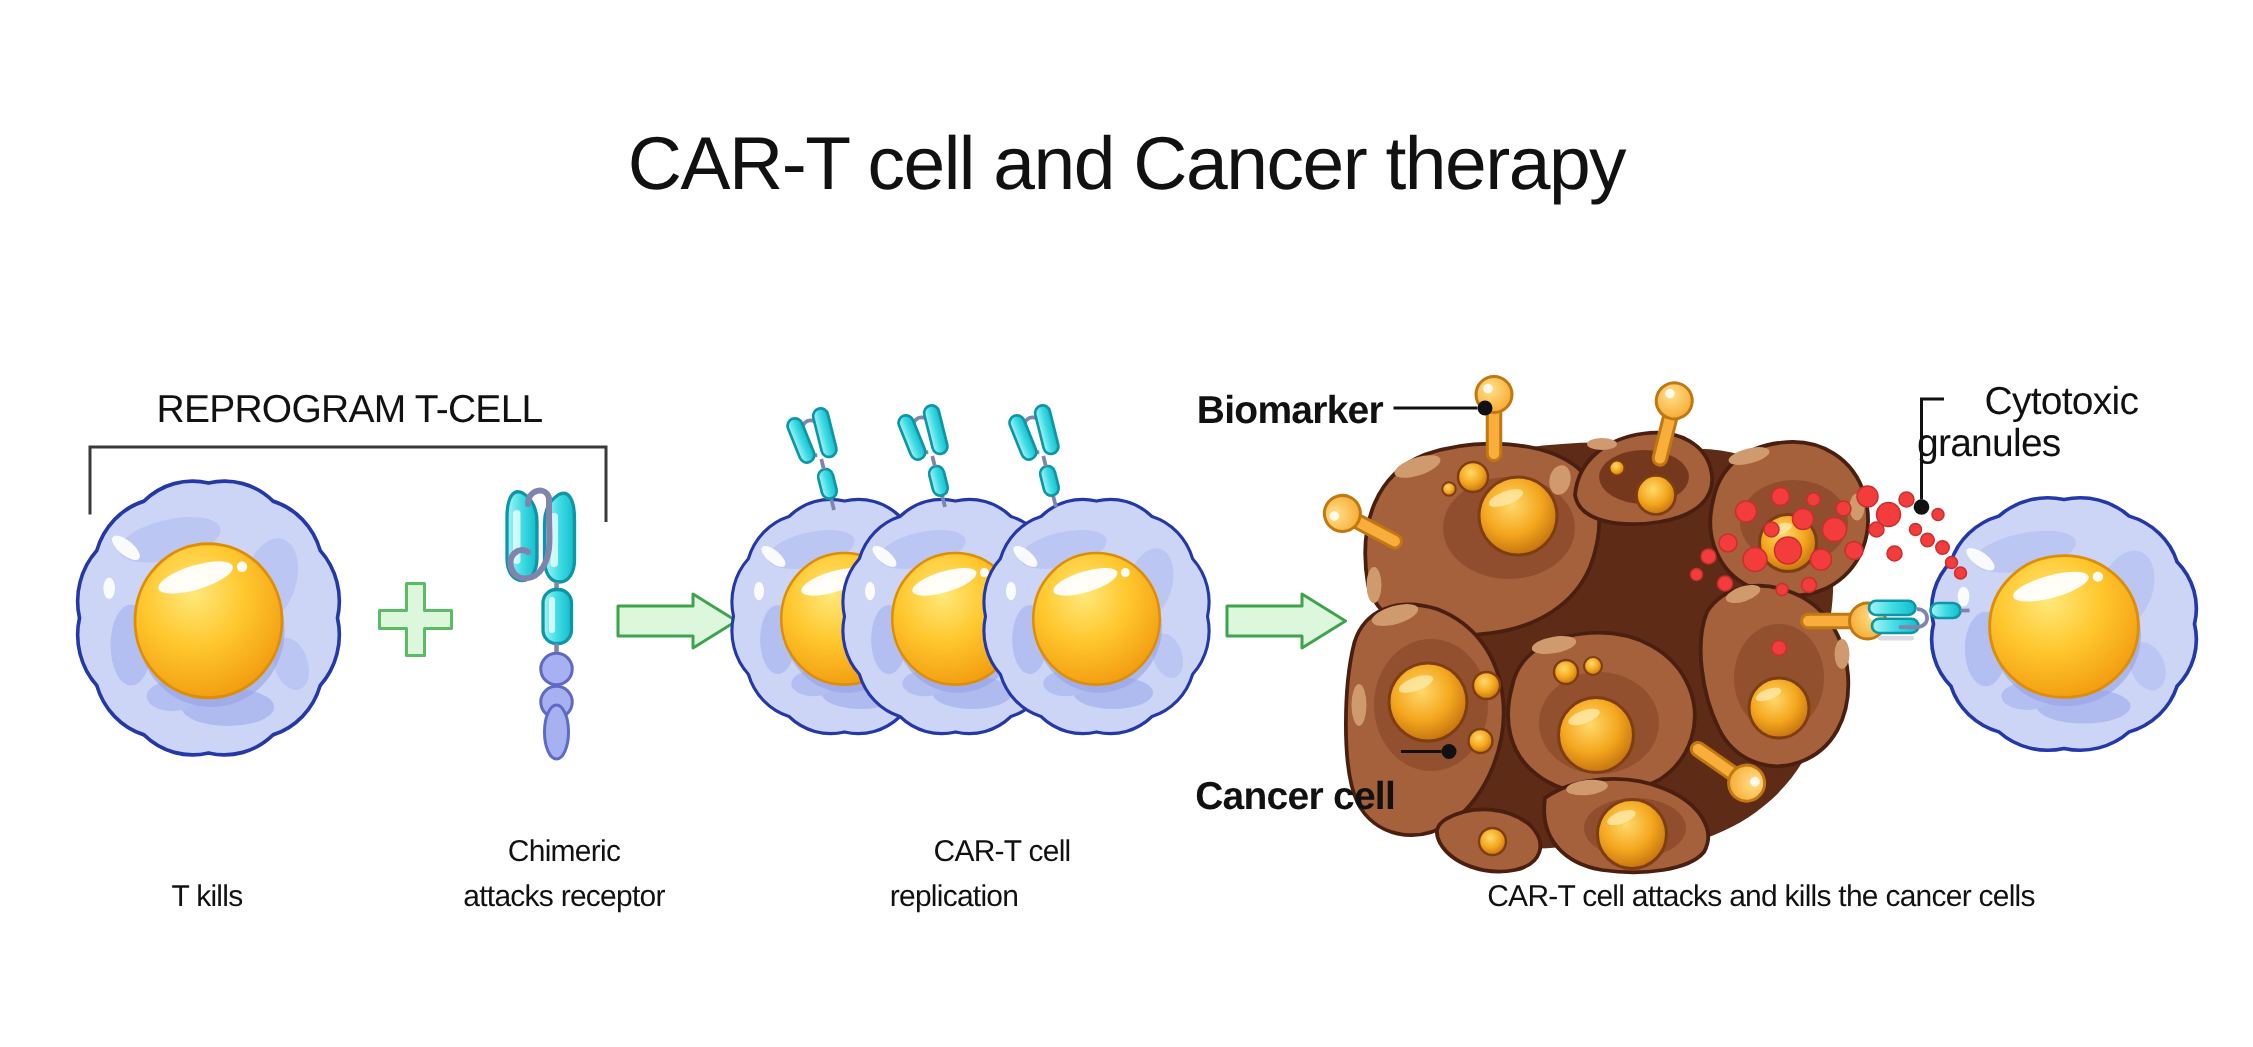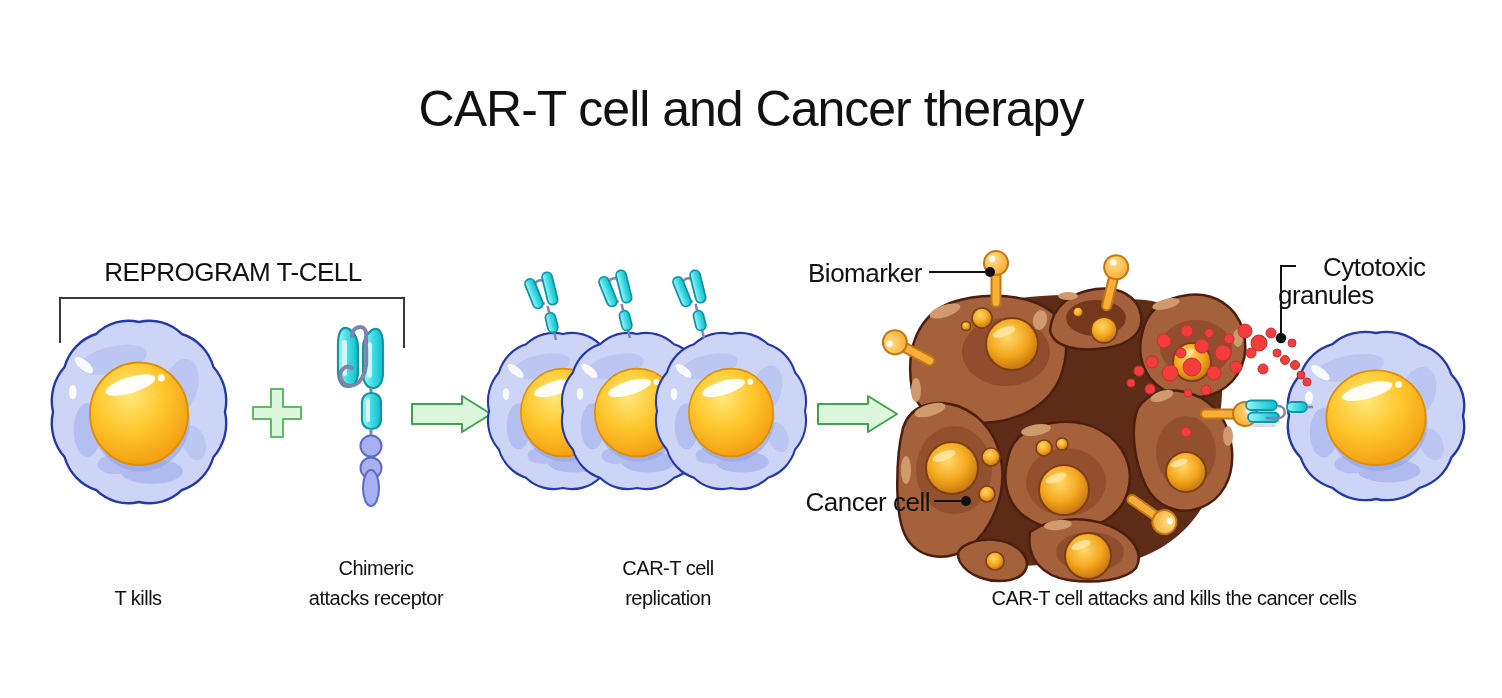--- a/index.html
+++ b/index.html
@@ -4,21 +4,21 @@
 <style>
   html,body{margin:0;padding:0;background:#fff;}
   .stage{position:relative;width:1502px;height:698px;background:#fff;overflow:hidden;
          font-family:"Liberation Sans", sans-serif;color:#111;}
   .stage svg{position:absolute;left:0;top:0;}
   .t{position:absolute;white-space:nowrap;color:#111;letter-spacing:-0.5px;line-height:1.1;}
   .title{left:0;width:100%;text-align:center;top:82px;font-size:50px;letter-spacing:-1px;}
   .lab{font-size:26px;}
   .cap{font-size:20px;}
   .cx{transform:translateX(-50%);}
-  .rx{transform:translateX(-100%);}
+  .rx{transform:translateX(-100%);font-weight:bold;}
 </style>
 </head>
 <body>
 
 <div class="stage">
 
 <svg width="1502" height="698" viewBox="0 0 1502 698">
   <defs>
     <radialGradient id="gNuc" cx="40%" cy="32%" r="78%">
       <stop offset="0%" stop-color="#FFE87A"></stop>
@@ -232,22 +232,22 @@
     <path d="M 1296,266 L 1281,266 L 1281,333" fill="none"></path>
     <circle cx="1281" cy="338" r="5.2" fill="#111" stroke="none"></circle>
   </g>
 </svg>
 
 <div class="t title">CAR-T cell and Cancer therapy</div>
 <div class="t lab cx" style="left:233px;top:258px;">REPROGRAM T-CELL</div>
 <div class="t lab rx" style="left:922px;top:259px;">Biomarker</div>
 <div class="t lab" style="left:1323px;top:253px;">Cytotoxic</div>
 <div class="t lab" style="left:1278px;top:281px;">granules</div>
-<div class="t lab rx" style="left:930px;top:488px;text-align:right;">Cancer cell</div>
+<div class="t lab rx" style="left:930px;top:516px;text-align:right;">Cancer cell</div>
 
 <div class="t cap cx" style="left:138px;top:587px;">T kills</div>
 <div class="t cap cx" style="left:376px;top:557px;">Chimeric</div>
 <div class="t cap cx" style="left:376px;top:587px;">attacks receptor</div>
 <div class="t cap cx" style="left:668px;top:557px;">CAR-T cell</div>
-<div class="t cap cx" style="left:668px;top:587px;">replication</div>
+<div class="t cap cx" style="left:636px;top:587px;">replication</div>
 <div class="t cap cx" style="left:1174px;top:587px;">CAR-T cell attacks and kills the cancer cells</div>
 
 </div>
 
 </body></html>

